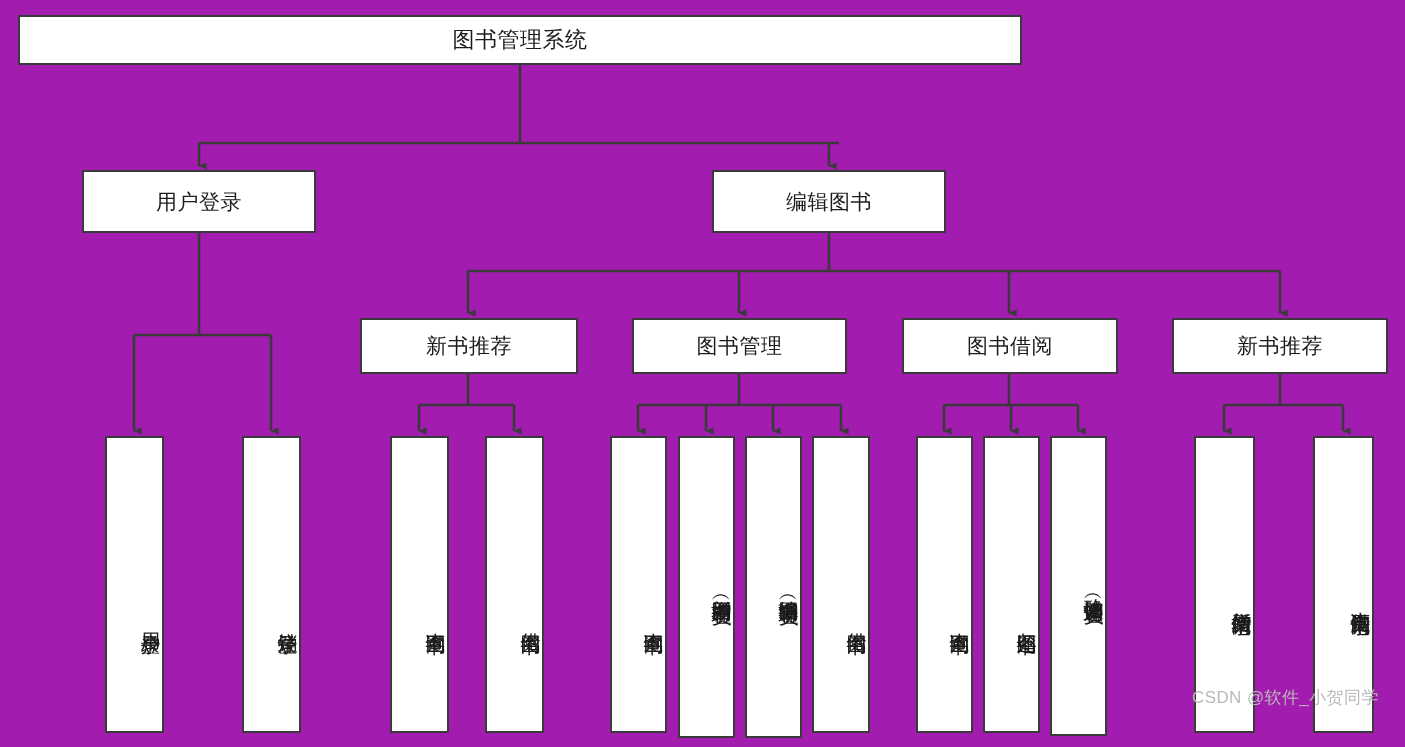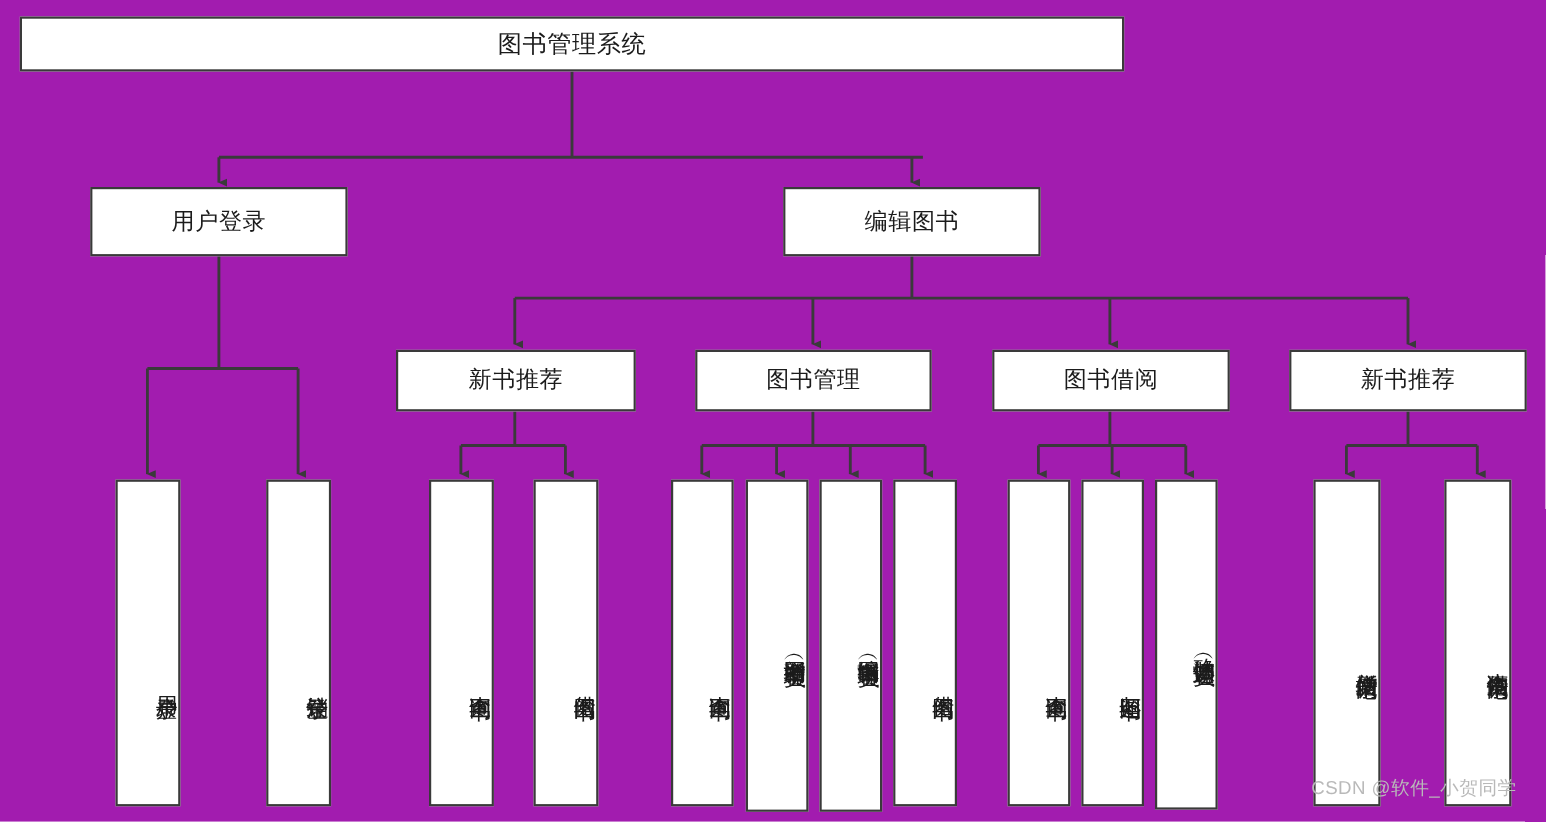--- a/index.html
+++ b/index.html
@@ -143,15 +143,15 @@
   <div class="node node-v tall" style="left:745px; top:436px; width:57px; height:302px;">编辑图书（管理员）</div>
   <div class="node node-v" style="left:812px; top:436px; width:58px; height:297px; padding-top:68px;">借阅图书</div>
 
   <div class="node node-v" style="left:916px; top:436px; width:57px; height:297px; padding-top:68px;">查询图书</div>
   <div class="node node-v" style="left:983px; top:436px; width:57px; height:297px; padding-top:68px;">归还图书</div>
   <div class="node node-v tall" style="left:1050px; top:436px; width:57px; height:300px;">确认归还（管理员）</div>
 
   <div class="node node-v" style="left:1194px; top:436px; width:61px; height:297px; padding-top:28px;">新增借阅记录</div>
   <div class="node node-v" style="left:1313px; top:436px; width:61px; height:297px; padding-top:28px;">查询借阅记录</div>
 
-  <div class="watermark" style="left:1192px; top:705px;">CSDN @软件_小贺同学</div>
+  <div class="watermark" style="left:1192px; top:686px;">CSDN @软件_小贺同学</div>
 
 </div>
 
 </body></html>

